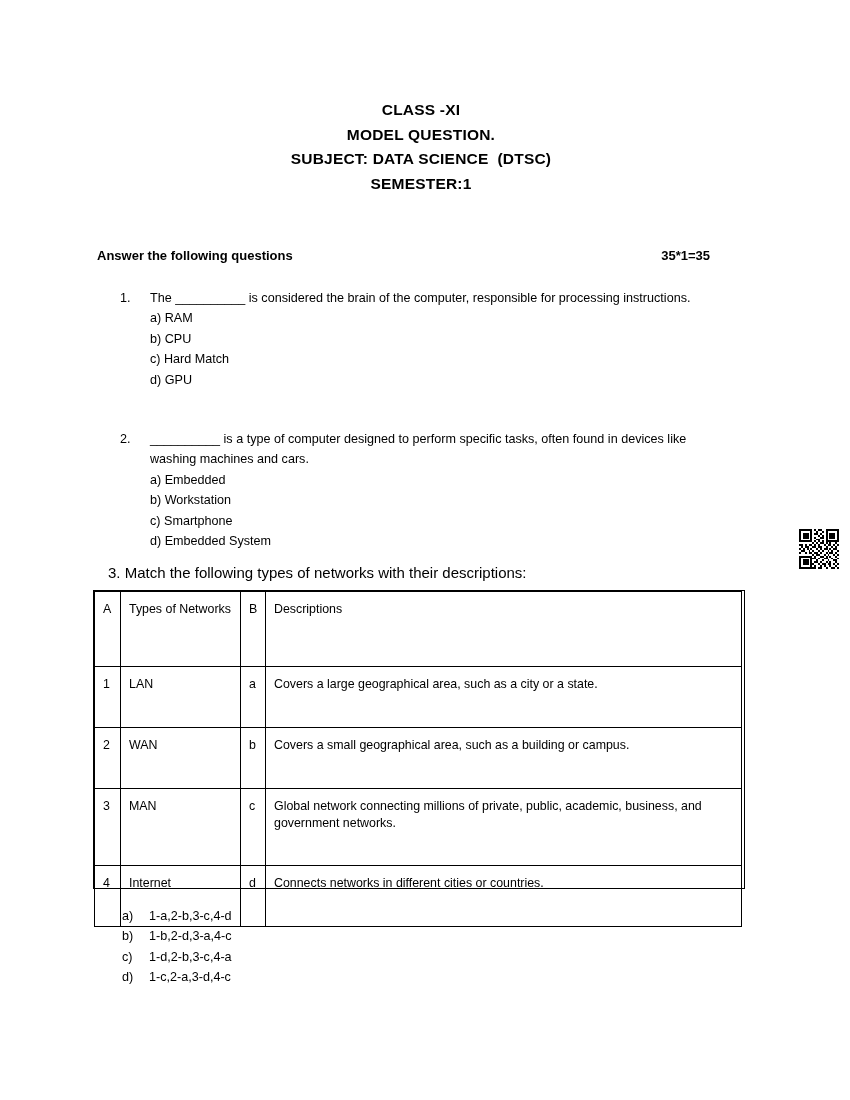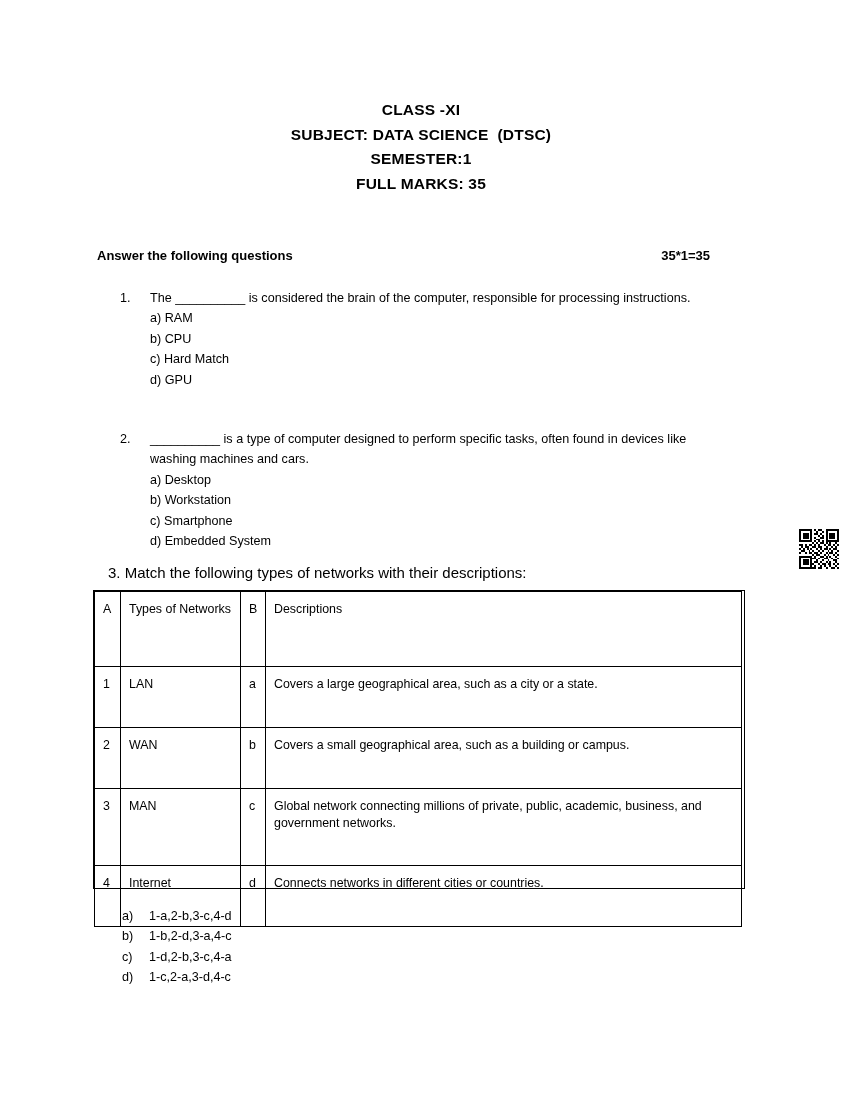--- a/index.html
+++ b/index.html
@@ -156,23 +156,23 @@
   }
   .qr-wrap svg { display: block; }
 </style>
 </head>
 <body>
 
 <div class="page">
 
   <div class="doc-header">
     <div class="hline">CLASS -XI</div>
+    <div class="hline">MODEL QUESTION.</div>
     <div class="hline">SUBJECT: DATA SCIENCE  (DTSC)</div>
     <div class="hline">SEMESTER:1</div>
-    <div class="hline">FULL MARKS: 35</div>
   </div>
 
   <div class="instruction-row">
     <span>Answer the following questions</span>
     <span>35*1=35</span>
   </div>
 
   <div class="qblock" id="question-1">
     <div class="q-row">
       <span class="q-num">1.</span>
@@ -187,21 +187,21 @@
       </span>
     </div>
   </div>
 
   <div class="qblock" id="question-2">
     <div class="q-row">
       <span class="q-num">2.</span>
       <span class="q-body">
         <span class="q-stem">__________ is a type of computer designed to perform specific tasks, often found in devices like washing machines and cars.</span>
         <span class="q-options">
-          <span class="q-option">a) Desktop</span>
+          <span class="q-option">a) Embedded</span>
           <span class="q-option">b) Workstation</span>
           <span class="q-option">c) Smartphone</span>
           <span class="q-option">d) Embedded System</span>
         </span>
       </span>
     </div>
   </div>
 
   <div id="match-question-prompt">3. Match the following types of networks with their descriptions:</div>
 

